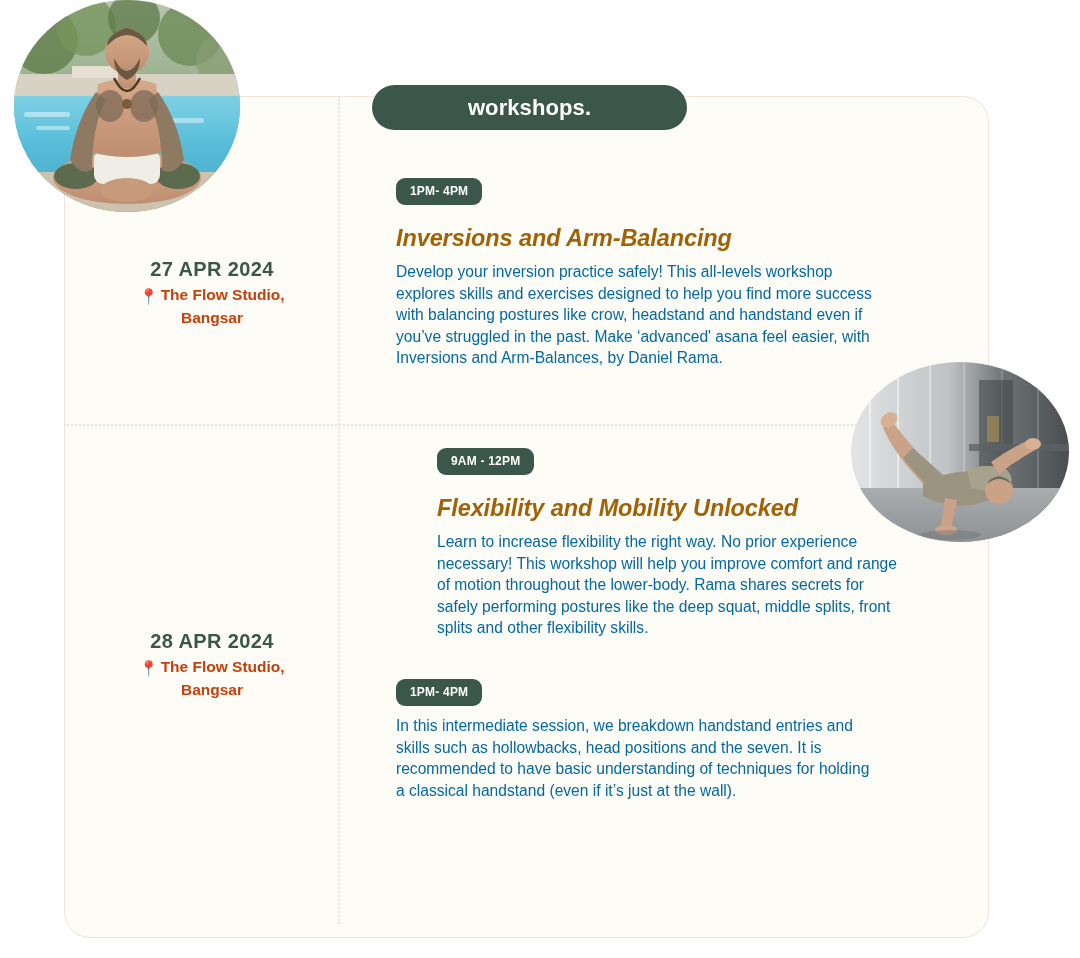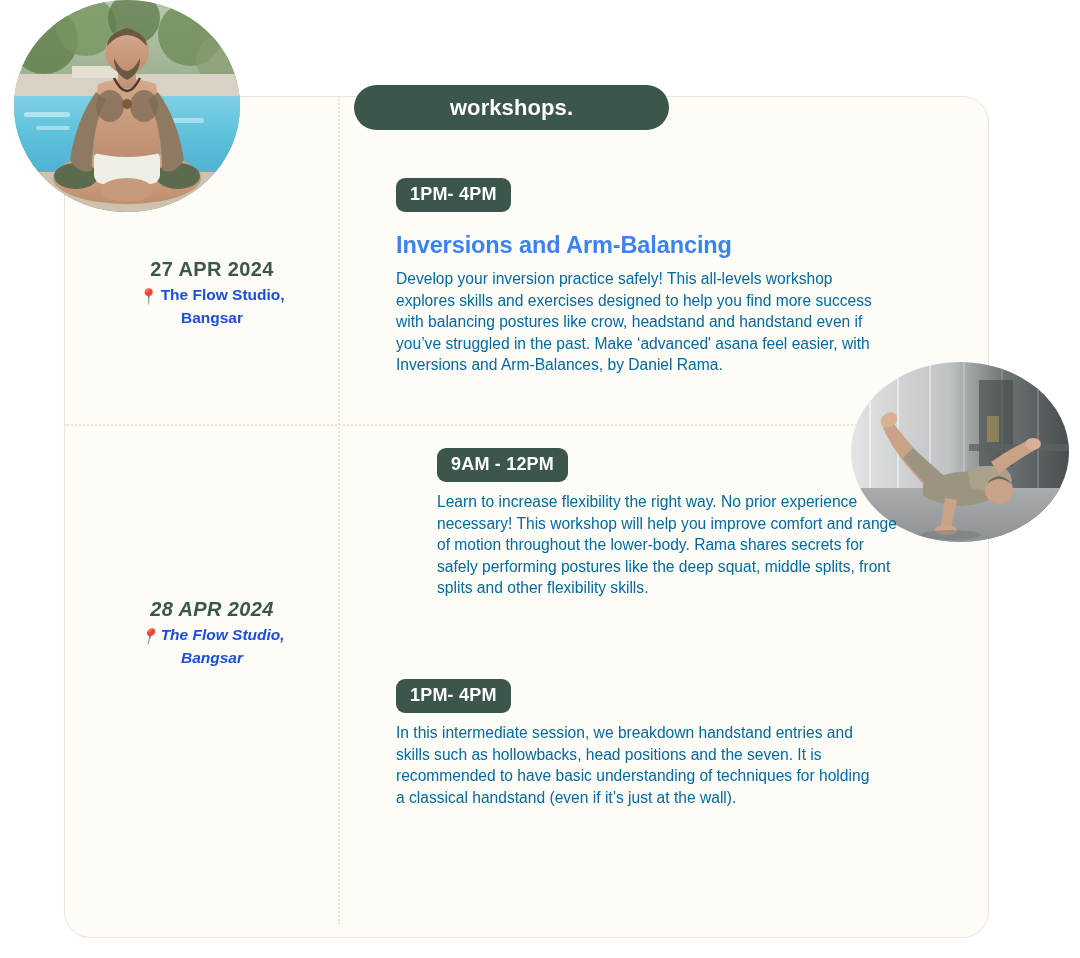--- a/index.html
+++ b/index.html
@@ -47,21 +47,21 @@
     left: 64px;
     top: 424px;
     width: 925px;
     height: 0px;
     border-top: 2px dotted #EDE1D6;
   }
 
   
   .workshops-pill {
     position: absolute;
-    left: 354px;
+    left: 372px;
     top: 85px;
     width: 315px;
     height: 45px;
     background: #3B574B;
     border-radius: 24px;
     display: flex;
     align-items: center;
     justify-content: center;
   }
   .workshops-pill span {
@@ -97,31 +97,31 @@
 
   
   .date-block {
     position: absolute;
     left: 64px;
     width: 274px;
     text-align: center;
     padding-left: 22px;
   }
   #date-block-1 { top: 258px; }
-  #date-block-2 { top: 598px; font-style: italic; }
+  #date-block-2 { top: 630px; }
 
   .date-title {
     color: #3B574B;
     font-size: 20px;
     font-weight: bold;
     letter-spacing: 0.4px;
     margin-bottom: 4px;
   }
   .date-location {
-    color: #1d4ed8;
+    color: #c2410c;
     font-size: 15.5px;
     font-weight: bold;
     line-height: 1.35;
     padding: 0 28px;
   }
   .pin-icon {
     display: inline-block;
     vertical-align: -2px;
     margin-right: 2px;
   }
@@ -129,33 +129,34 @@
   
   .session { position: absolute; left: 396px; width: 490px; }
   #session-1 { top: 178px; }
   #session-2 { top: 448px; margin-left: 41px; }
   #session-3 { top: 679px; }
 
   .time-badge {
     display: inline-block;
     background: #3B574B;
     color: #FFFFFF;
-    font-size: 18px;
+    font-size: 12px;
     font-weight: bold;
     padding: 6px 14px 7px 14px;
     border-radius: 9px;
     letter-spacing: 0.2px;
   }
 
   .session-title {
-    color: #3b82f6;
+    color: #a16207;
     font-size: 23.5px;
     font-weight: bold;
     margin-top: 20px;
     letter-spacing: -0.1px;
+    font-style: italic;
   }
 
   .session-desc {
     color: #0369a1;
     font-size: 15.6px;
     line-height: 1.38;
     margin-top: 9px;
     width: 484px;
   }
   #session-2 .session-desc { width: 460px; }
@@ -299,20 +300,21 @@
   </div>
 
   <div class="session" id="session-1">
     <div class="time-badge">1PM- 4PM</div>
     <div class="session-title">Inversions and Arm-Balancing</div>
     <div class="session-desc">Develop your inversion practice safely! This all-levels workshop explores skills and exercises designed to help you find more success with balancing postures like crow, headstand and handstand even if you’ve struggled in the past. Make ‘advanced' asana feel easier, with Inversions and Arm-Balances, by Daniel Rama.</div>
   </div>
 
   <div class="session" id="session-2">
     <div class="time-badge">9AM - 12PM</div>
+    <div class="session-title">Flexibility and Mobility Unlocked</div>
     <div class="session-desc">Learn to increase flexibility the right way. No prior experience necessary! This workshop will help you improve comfort and range of motion throughout the lower-body. Rama shares secrets for safely performing postures like the deep squat, middle splits, front splits and other flexibility skills.</div>
   </div>
 
   <div class="session" id="session-3">
     <div class="time-badge">1PM- 4PM</div>
     <div class="session-desc">In this intermediate session, we breakdown handstand entries and skills such as hollowbacks, head positions and the seven. It is recommended to have basic understanding of techniques for holding a classical handstand (even if it’s just at the wall).</div>
   </div>
 
 </div>
 

